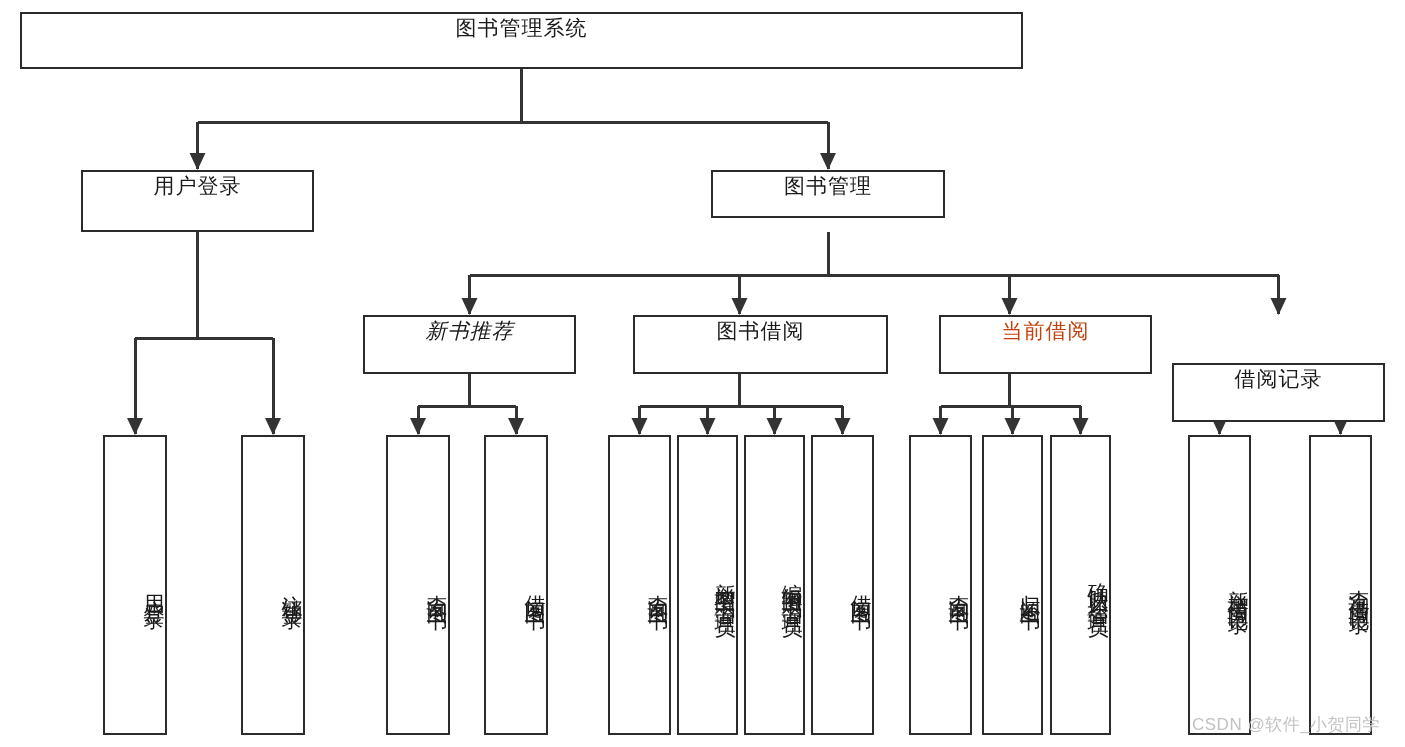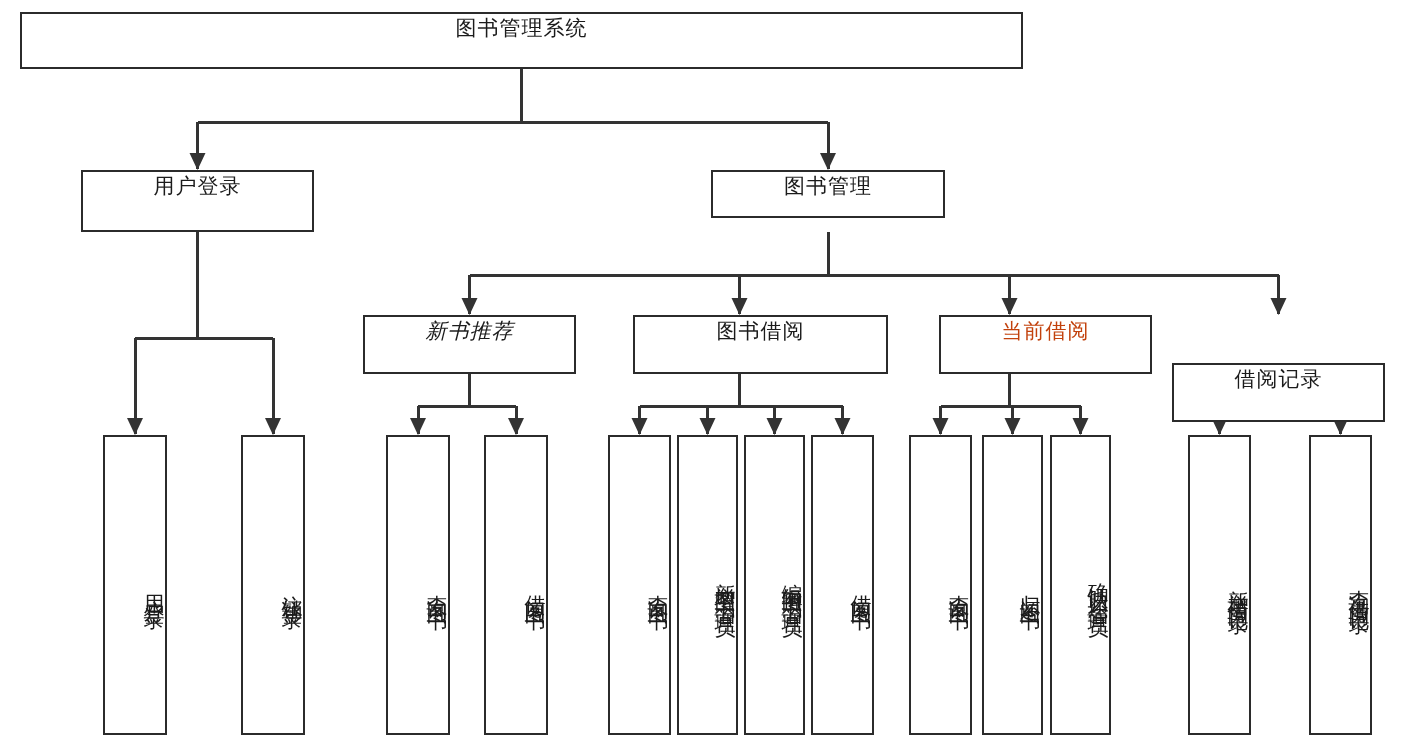--- a/index.html
+++ b/index.html
@@ -127,13 +127,14 @@
       <div class="node v" style="left: 1050px; top: 435px; width: 61px; height: 300px; border-color: rgb(43, 43, 43); color: rgb(27, 27, 27);">
         <span class="txt">确认归还（管理员）</span>
       </div>
       <div class="node v" style="left: 1188px; top: 435px; width: 63px; height: 300px; border-color: rgb(43, 43, 43); color: rgb(27, 27, 27);">
         <span class="txt">新增借阅记录</span>
       </div>
       <div class="node v" style="left: 1309px; top: 435px; width: 63px; height: 300px; border-color: rgb(43, 43, 43); color: rgb(27, 27, 27);">
         <span class="txt">查询借阅记录</span>
       </div>
     </div>
+  <div class="wm" id="watermark" style="left: 1192px; top: 713px; color: rgb(194, 194, 194);">CSDN @软件_小贺同学</div>
 </div>
 
 </body></html>

